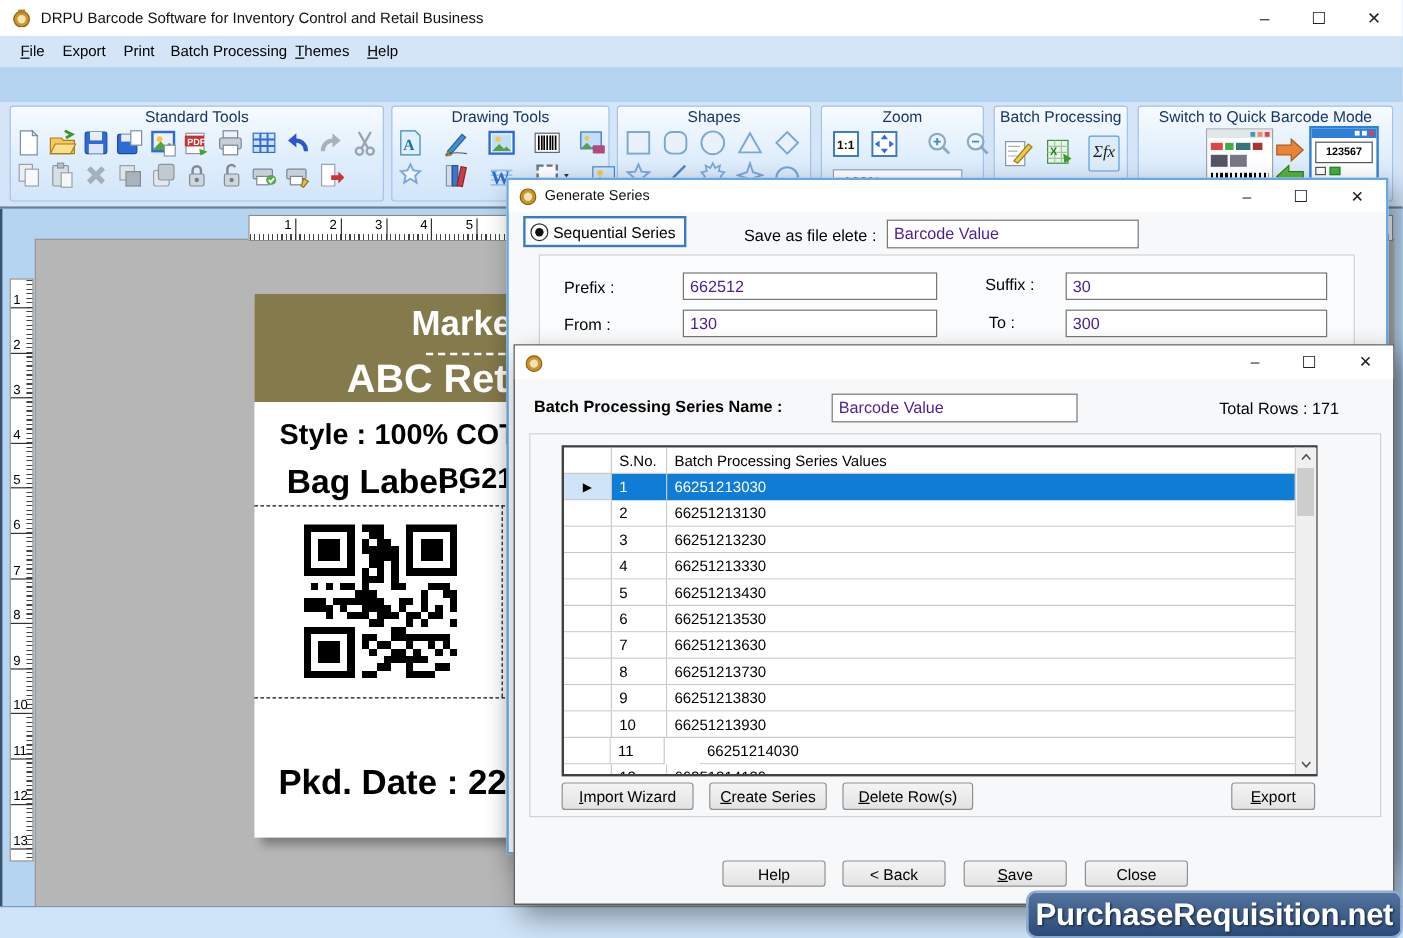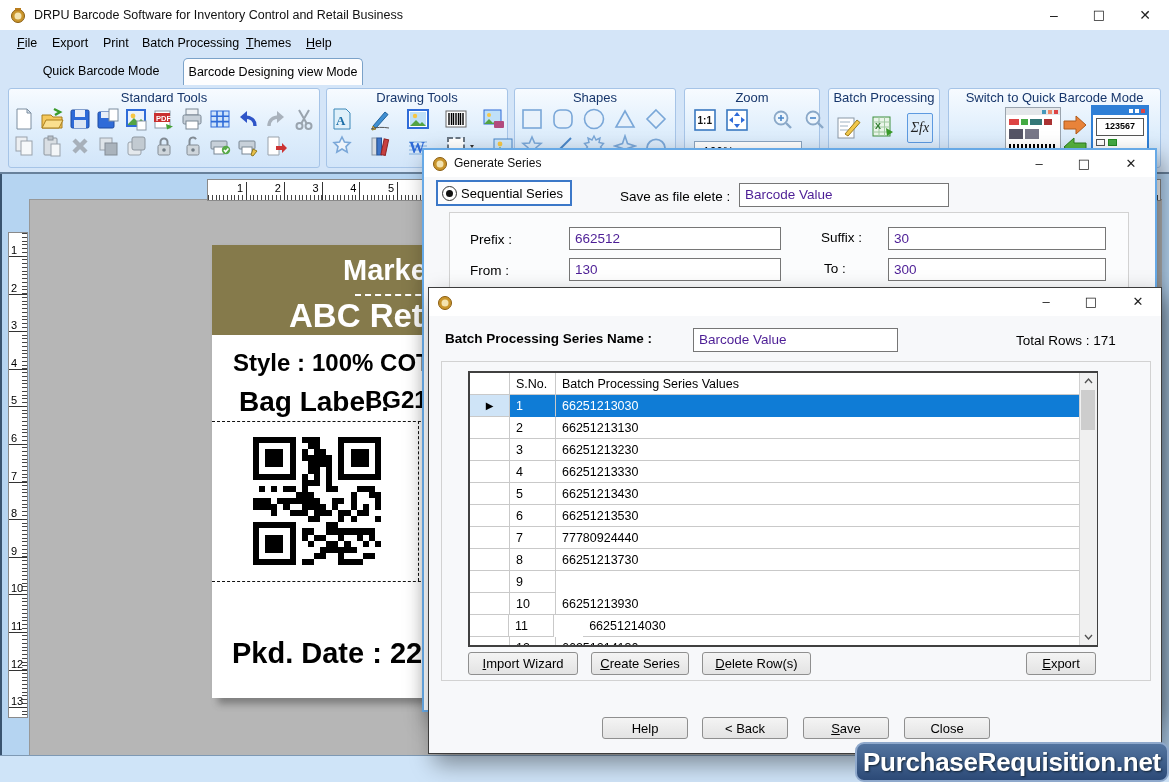--- a/index.html
+++ b/index.html
@@ -68,24 +68,20 @@
 
   <div class="abs menubar" id="menubar">
       <div class="abs menu-item" style="left: 17px;"><u>F</u>ile</div>
       <div class="abs menu-item" style="left: 52px;">Export</div>
       <div class="abs menu-item" style="left: 103px;">Print</div>
       <div class="abs menu-item" style="left: 142px;">Batch Processing</div>
       <div class="abs menu-item" style="left: 246px;"><u>T</u>hemes</div>
       <div class="abs menu-item" style="left: 306px;"><u>H</u>elp</div>
     </div>
 
-  <div class="abs tabrow">
-    <div class="abs tab" style="left:36px;top:2px;width:130px">Quick Barcode Mode</div>
-    <div class="abs tab active" style="left:183px;top:2px;width:178px">Barcode Designing view Mode</div>
-  </div>
 
   <div class="abs toolbar">
 
     <div class="abs grp" style="left:8px;width:312px">
       <div class="grp-label">Standard Tools</div>
       <div class="icrow" style="padding:2px 3px 0;gap:4px">
         <svg class="ic">
             <path d="M5 2h10l4 4v16H5z" fill="#fff" stroke="#7c8ea0"></path>
             <path d="M15 2l4 4h-4z" fill="#d8e2ec" stroke="#7c8ea0"></path>
           </svg>
@@ -741,30 +737,31 @@
           <div class="tc" style="width: 525px; padding-left: 6px; background: rgb(255, 255, 255);">66251213430</div>
         </div>
         <div class="trow">
           <div class="tc" style="width: 40px; justify-content: center; background: rgb(255, 255, 255);"></div>
           <div class="tc" style="width: 46px; padding-left: 6px; background: rgb(255, 255, 255);">6</div>
           <div class="tc" style="width: 525px; padding-left: 6px; background: rgb(255, 255, 255);">66251213530</div>
         </div>
         <div class="trow">
           <div class="tc" style="width: 40px; justify-content: center; background: rgb(255, 255, 255);"></div>
           <div class="tc" style="width: 46px; padding-left: 6px; background: rgb(255, 255, 255);">7</div>
-          <div class="tc" style="width: 525px; padding-left: 6px; background: rgb(255, 255, 255);">77780924440</div>
+          <div class="tc" style="width: 525px; padding-left: 6px; background: rgb(255, 255, 255);">66251213630</div>
         </div>
         <div class="trow">
           <div class="tc" style="width: 40px; justify-content: center; background: rgb(255, 255, 255);"></div>
           <div class="tc" style="width: 46px; padding-left: 6px; background: rgb(255, 255, 255);">8</div>
           <div class="tc" style="width: 525px; padding-left: 6px; background: rgb(255, 255, 255);">66251213730</div>
         </div>
         <div class="trow">
           <div class="tc" style="width: 40px; justify-content: center; background: rgb(255, 255, 255);"></div>
           <div class="tc" style="width: 46px; padding-left: 6px; background: rgb(255, 255, 255);">9</div>
+          <div class="tc" style="width: 525px; padding-left: 6px; background: rgb(255, 255, 255);">66251213830</div>
         </div>
         <div class="trow">
           <div class="tc" style="width: 40px; justify-content: center; background: rgb(255, 255, 255);"></div>
           <div class="tc" style="width: 46px; padding-left: 6px; background: rgb(255, 255, 255);">10</div>
           <div class="tc" style="width: 525px; padding-left: 6px; background: rgb(255, 255, 255);">66251213930</div>
         </div>
         <div class="trow">
           <div class="tc" style="width: 40px; justify-content: center; background: rgb(255, 255, 255);"></div>
           <div class="tc" style="width: 46px; padding-left: 6px; background: rgb(255, 255, 255);">11</div>
           <div class="tc" style="width: 525px; padding-left: 6px; background: rgb(255, 255, 255); margin-left: 29px;">66251214030</div>

